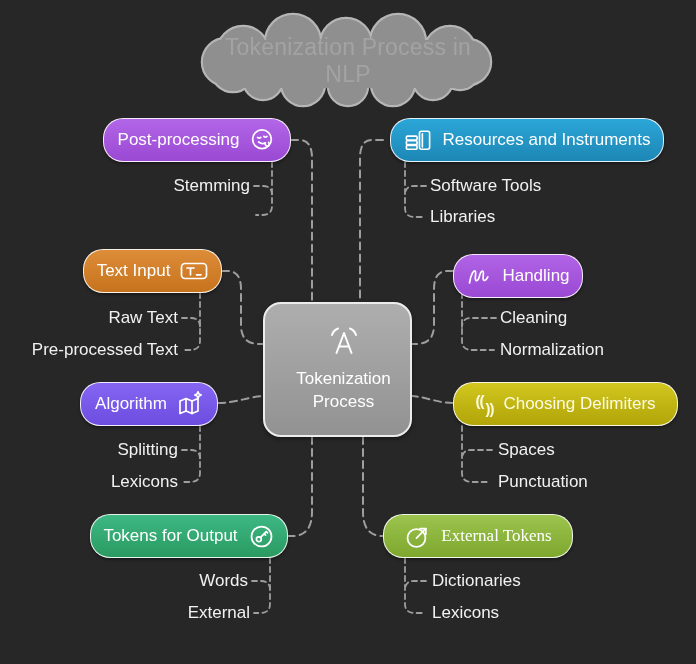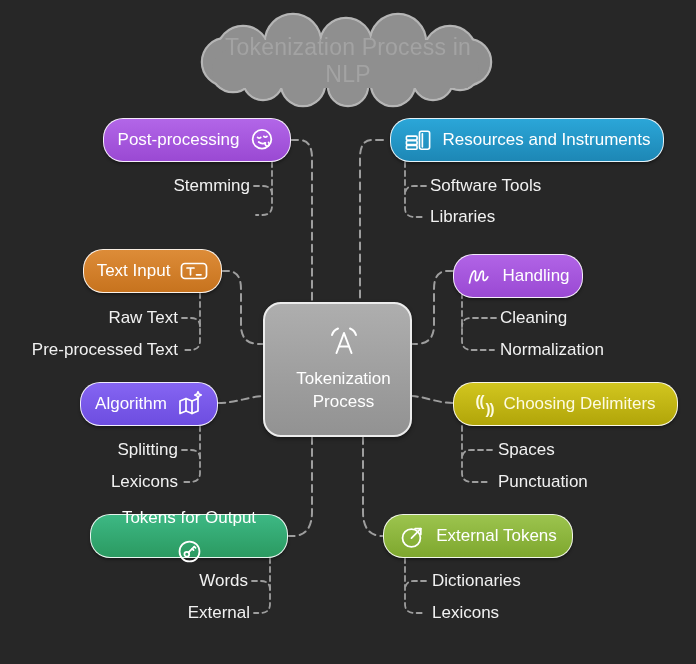--- a/index.html
+++ b/index.html
@@ -194,34 +194,34 @@
   </div>
 
   <div class="node delim" style="left: 453px; top: 382px; width: 225px; background: linear-gradient(rgb(210, 198, 31), rgb(177, 165, 9));">
     <span class="icon qicon">
         <span class="q1">((</span>
         <span class="q2">))</span>
       </span>
     <span>Choosing Delimiters</span>
   </div>
 
-  <div class="node" style="left: 90px; top: 514px; width: 198px; background: linear-gradient(rgb(61, 184, 132), rgb(43, 154, 97)); flex-direction: column;">
+  <div class="node" style="left: 90px; top: 514px; width: 198px; background: linear-gradient(rgb(61, 184, 132), rgb(43, 154, 97));">
     <span>Tokens for Output</span>
     <span class="icon">
       <svg width="27" height="27" viewBox="0 0 26 26">
         <circle cx="13" cy="13" r="9.6"></circle>
         <circle cx="10.4" cy="15.6" r="2.3"></circle>
         <path d="M12.1 13.9 L17.6 8.4"></path>
         <path d="M15.6 10.4 L16.9 11.7"></path>
         <path d="M17.6 8.4 L18.8 9.6"></path>
       </svg>
     </span>
   </div>
 
-  <div class="node" style="left: 383px; top: 514px; width: 190px; background: linear-gradient(rgb(156, 196, 78), rgb(126, 167, 46));">
+  <div class="node" style="left: 383px; top: 514px; width: 190px; background: linear-gradient(rgb(156, 196, 78), rgb(126, 167, 46)); font-family: Liberation Serif, serif;">
     <span class="icon">
       <svg width="27" height="27" viewBox="0 0 26 26">
         <circle cx="12" cy="14.5" r="8.6"></circle>
         <path d="M12 14.5 L21 5.5"></path>
         <path d="M15.5 5.5 H21 V11"></path>
       </svg>
     </span>
     <span>External Tokens</span>
   </div>
 

